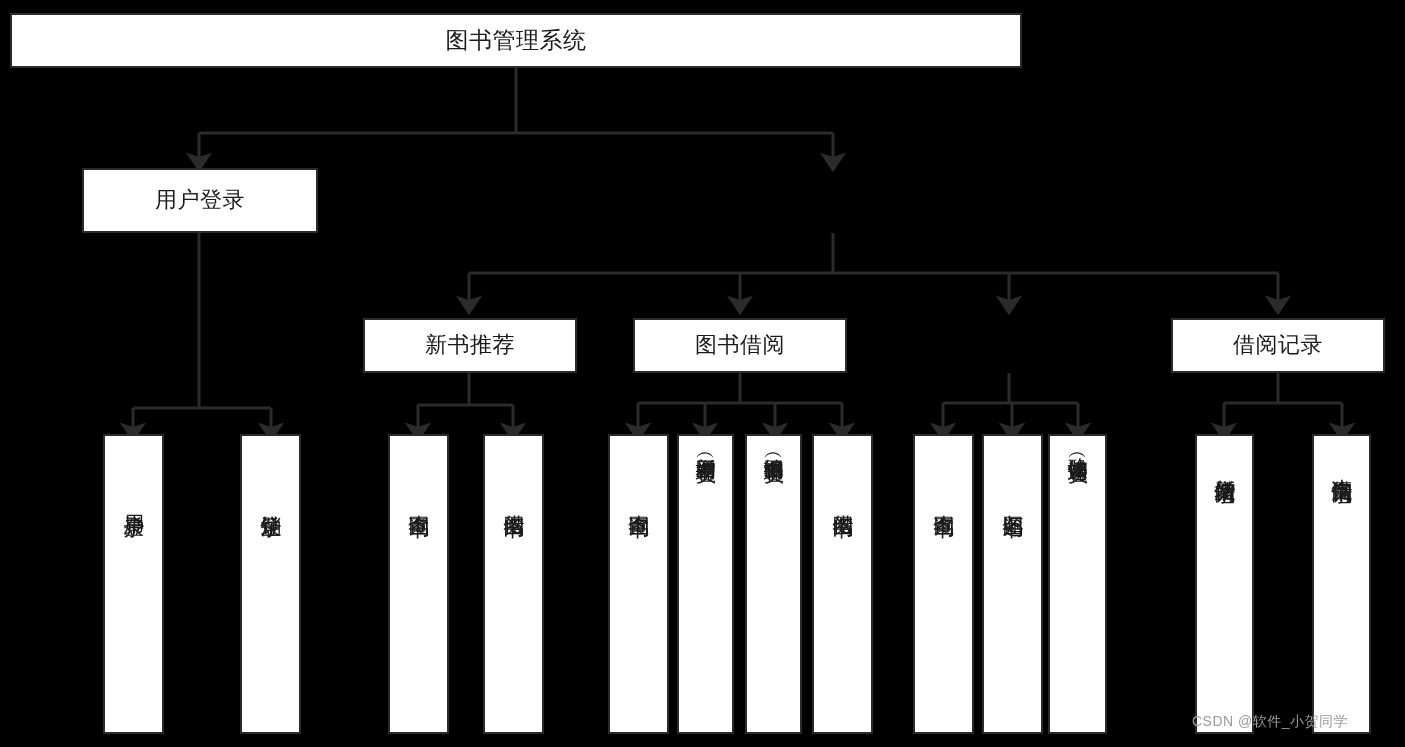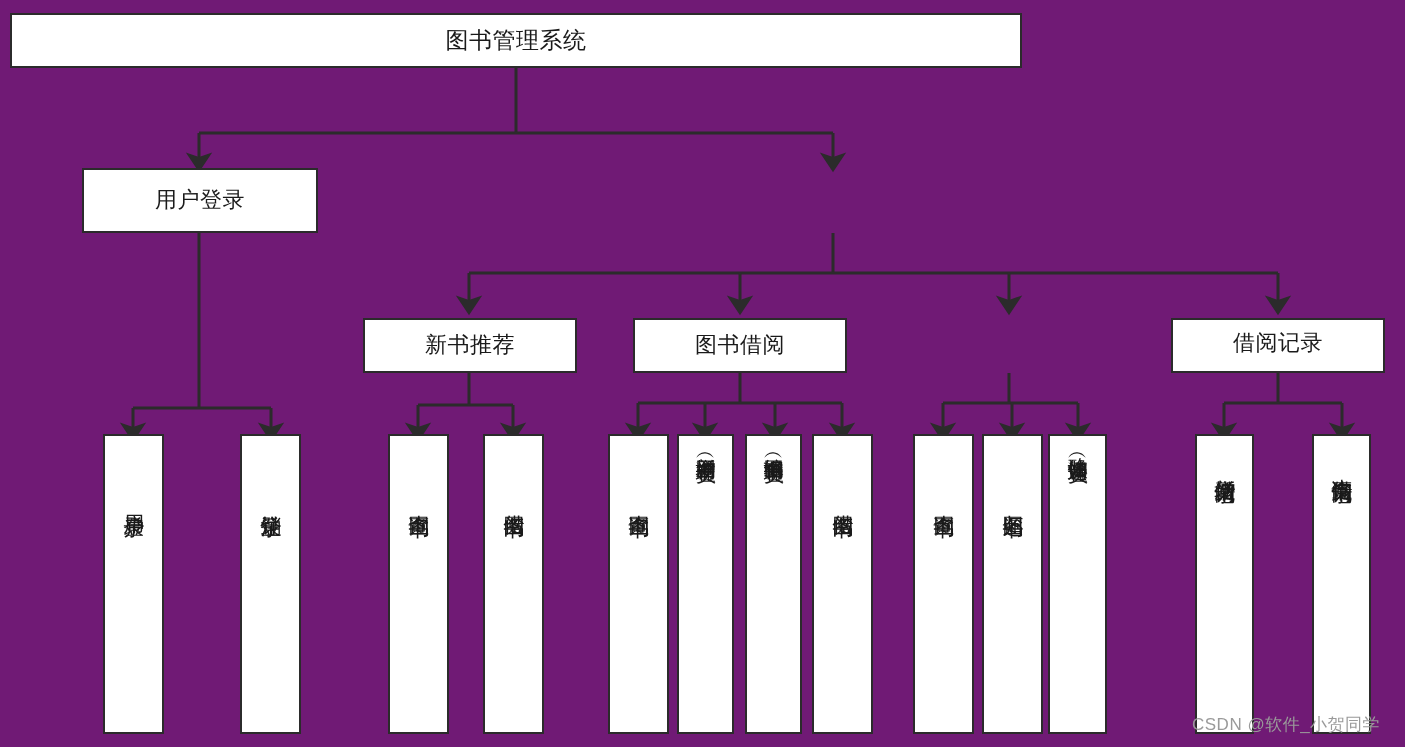--- a/index.html
+++ b/index.html
@@ -8,21 +8,21 @@
     padding: 0;
     background: #ffffff;
   }
   body {
     font-family: "Liberation Sans", "DejaVu Sans", sans-serif;
   }
   #diagram-root {
     position: relative;
     width: 1405px;
     height: 747px;
-    background: #701a75;
+    background: #000000;
     overflow: hidden;
   }
   #edge-layer {
     position: absolute;
     left: 0;
     top: 0;
     width: 1405px;
     height: 747px;
     pointer-events: none;
   }
@@ -65,21 +65,21 @@
     height: auto;
     max-height: 100%;
   }
   .node.vert.tall .node-label {
     font-size: 20px;
   }
   #watermark {
     position: absolute;
     left: 1192px;
     top: 713px;
-    font-size: 17px;
+    font-size: 14px;
     color: #9a9a9a;
     white-space: nowrap;
     letter-spacing: 0.5px;
     pointer-events: none;
   }
 </style>
 </head>
 <body>
 
 <div id="diagram-root">
@@ -147,21 +147,21 @@
 
   <div class="node horiz" style="left:363px; top:318px; width:214px; height:55px;">
     <span class="node-label">新书推荐</span>
   </div>
 
   <div class="node horiz" style="left:633px; top:318px; width:214px; height:55px;">
     <span class="node-label">图书借阅</span>
   </div>
 
 
-  <div class="node horiz" style="left:1171px; top:318px; width:214px; height:55px;font-family:Liberation Mono, monospace;">
+  <div class="node horiz" style="left:1171px; top:318px; width:214px; height:55px;">
     <span class="node-label">借阅记录</span>
   </div>
 
   <div class="node vert" style="left:103px; top:434px; width:61px; height:300px; padding-top:62px;">
     <span class="node-label">用户登录</span>
   </div>
 
   <div class="node vert" style="left:240px; top:434px; width:61px; height:300px; padding-top:62px;">
     <span class="node-label">注销登录</span>
   </div>

